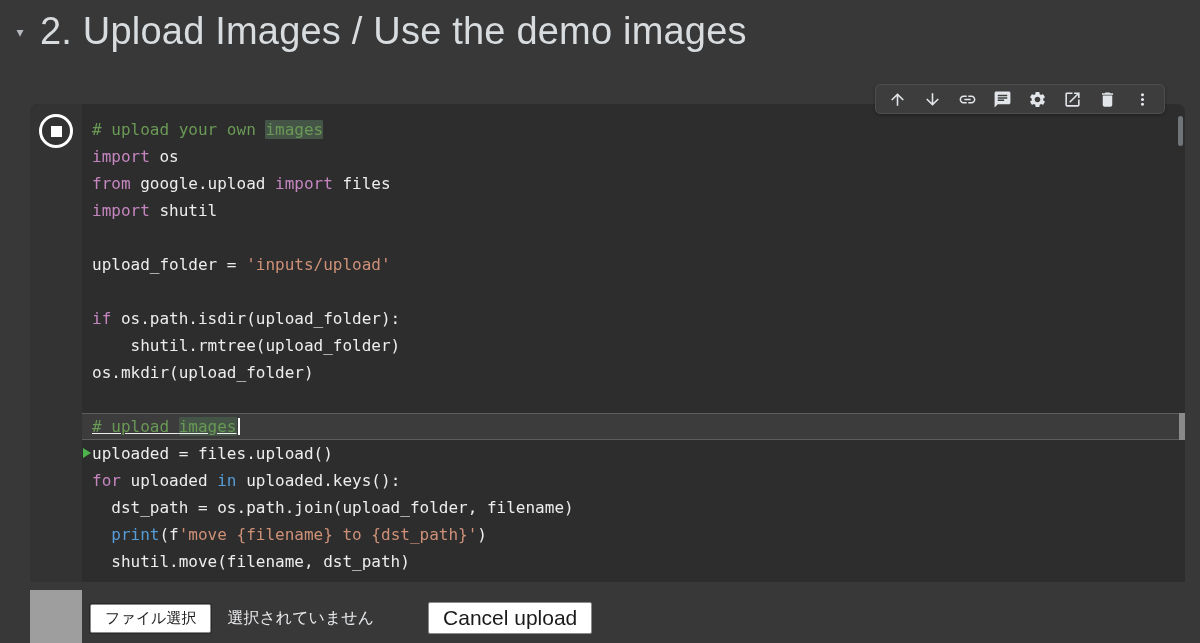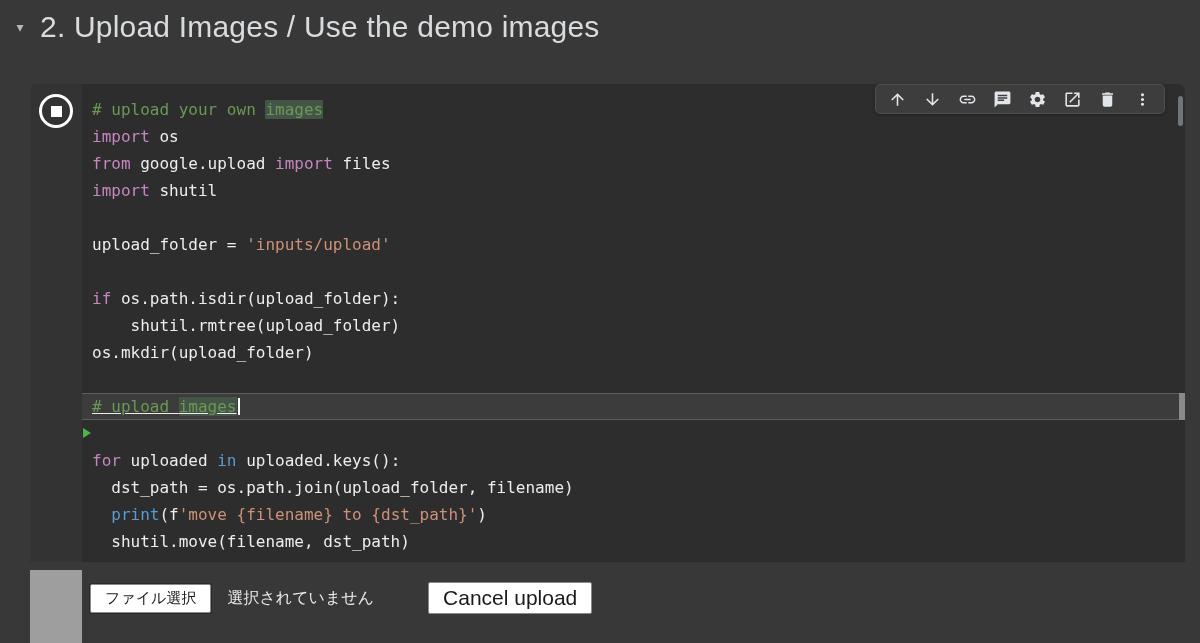--- a/index.html
+++ b/index.html
@@ -13,41 +13,41 @@
 
   
   .section-header {
     position: absolute; top: 10px; left: 12px;
     display: flex; align-items: center; gap: 12px;
   }
   .collapse-icon {
     color: #b5b9bd; font-size: 14px; width: 16px; text-align: center; cursor: pointer;
   }
   .section-title {
-    color: var(--header_text, #d9dcde); font-size: 30px; font-weight: 400; letter-spacing: .2px;
+    color: var(--header_text, #d9dcde); font-size: 38px; font-weight: 400; letter-spacing: .2px;
   }
 
   
   .cell-toolbar {
     position: absolute; top: 84px; right: 35px; height: 30px;
     display: flex; align-items: center; gap: 0; padding: 0 4px;
     background: var(--toolbar_bg, #3d3d3d);
     border: 1px solid var(--toolbar_border, #4f4f4f);
     border-radius: 5px;
     box-shadow: 0 1px 3px rgba(0,0,0,.35);
     z-index: 10;
   }
   .toolbar-btn {
     width: 35px; height: 26px; display: flex; align-items: center; justify-content: center;
     cursor: pointer;
   }
   .toolbar-btn svg { width: 19px; height: 19px; fill: var(--icon_color, #e2e5e9); }
 
   
-  .cell { position: absolute; left: 30px; top: 84px; width: 1155px; bottom: 0; }
+  .cell { position: absolute; left: 30px; top: 104px; width: 1155px; bottom: 0; }
 
   .editor {
     position: absolute; top: 0; left: 0; right: 0; height: 478px;
     display: flex; background: var(--editor_bg, #2d2d2d);
     border-radius: 8px 8px 0 0; overflow: hidden;
   }
   .gutter { flex: none; width: 52px; background: var(--gutter_bg, #333333); position: relative; }
   .run-button {
     position: absolute; top: 10px; left: 9px; width: 34px; height: 34px;
     border: 3px solid #ffffff; border-radius: 50%;
@@ -143,21 +143,21 @@
         <div class="code-line"><span class="tok-keyword">from</span><span class="tok-plain"> google.upload </span><span class="tok-keyword">import</span><span class="tok-plain"> files</span></div>
         <div class="code-line"><span class="tok-keyword">import</span><span class="tok-plain"> shutil</span></div>
         <div class="code-line"></div>
         <div class="code-line"><span class="tok-plain">upload_folder = </span><span class="tok-string">'inputs/upload'</span></div>
         <div class="code-line"></div>
         <div class="code-line"><span class="tok-keyword">if</span><span class="tok-plain"> os.path.isdir(upload_folder):</span></div>
         <div class="code-line"><span class="tok-plain">    shutil.rmtree(upload_folder)</span></div>
         <div class="code-line"><span class="tok-plain">os.mkdir(upload_folder)</span></div>
         <div class="code-line"></div>
         <div class="code-line current"><span class="tok-comment"># upload </span><span class="tok-comment tok-hl">images</span><span class="cursor"></span></div>
-        <div class="code-line"><span class="exec-marker"></span></div>
+        <div class="code-line"><span class="exec-marker"></span><span class="tok-plain">uploaded = files.upload()</span></div>
         <div class="code-line"><span class="tok-keyword">for</span><span class="tok-plain"> uploaded </span><span class="tok-builtin">in</span><span class="tok-plain"> uploaded.keys():</span></div>
         <div class="code-line"><span class="tok-plain">  dst_path = os.path.join(upload_folder, filename)</span></div>
         <div class="code-line"><span class="tok-plain">  </span><span class="tok-builtin">print</span><span class="tok-plain">(f</span><span class="tok-string">'move {filename} to {dst_path}'</span><span class="tok-plain">)</span></div>
         <div class="code-line"><span class="tok-plain">  shutil.move(filename, dst_path)</span></div>
       </div>
     <div class="v-scroll-thumb"></div>
     <div class="ruler-marker"></div>
   </div>
 
   <div class="output-section">

